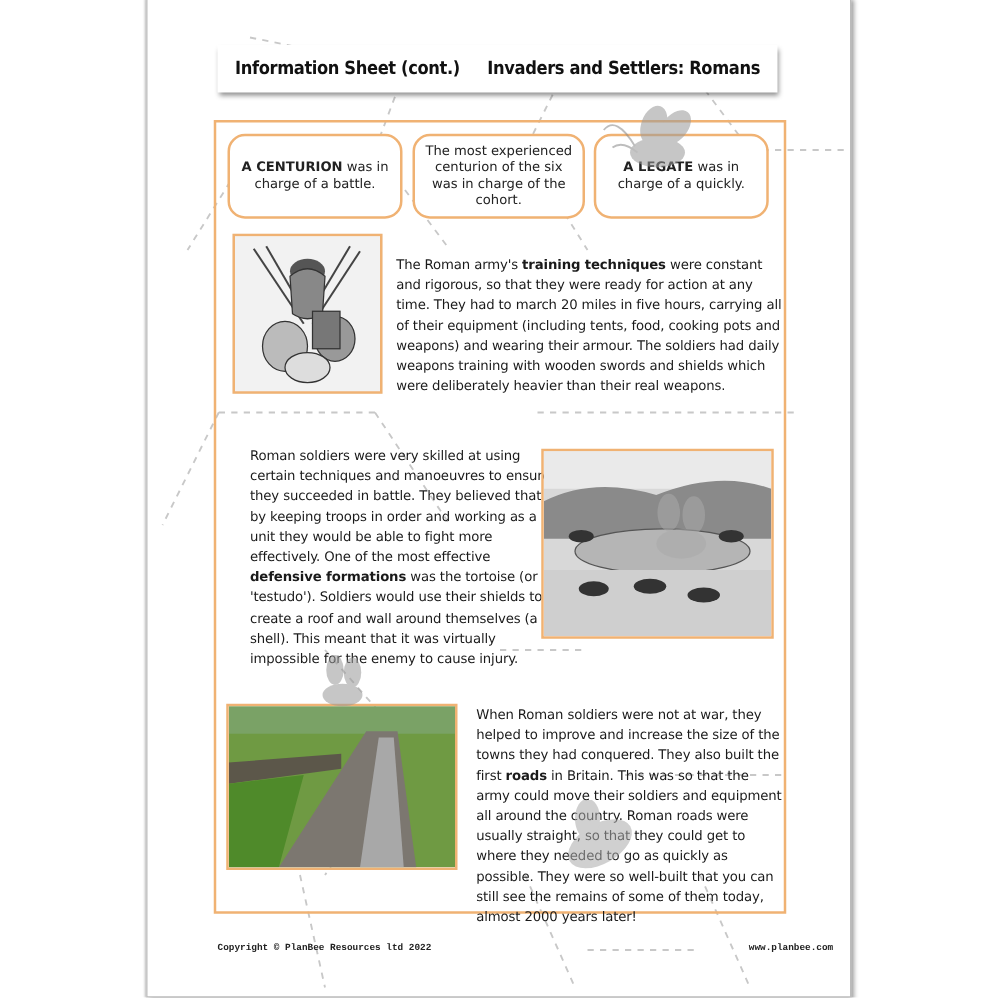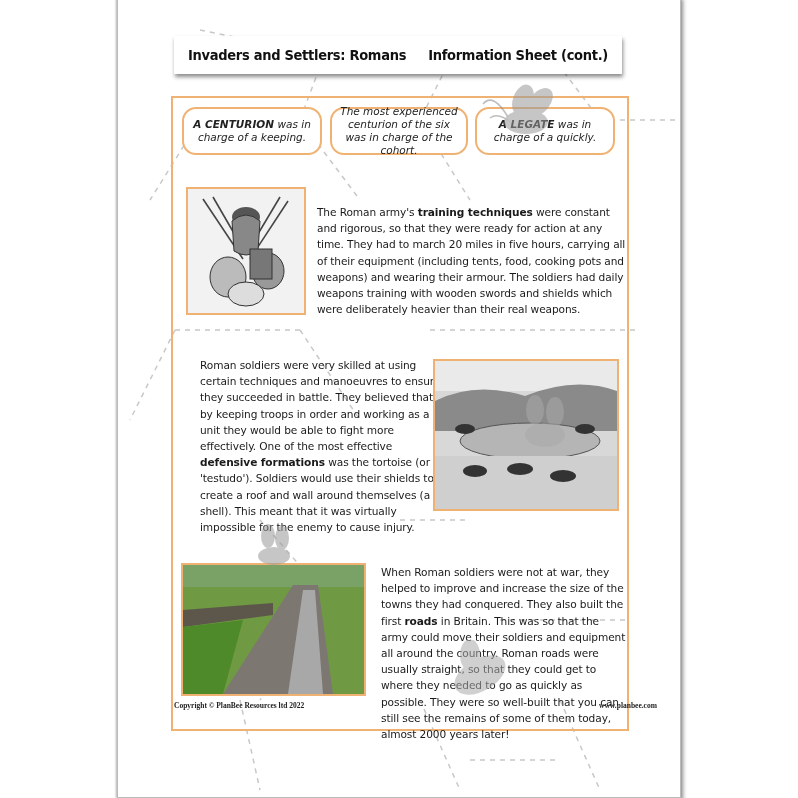--- a/index.html
+++ b/index.html
@@ -4,53 +4,53 @@
 <style>
   html,body{margin:0;padding:0;}
   body{width:798px;height:798px;background:#ffffff;position:relative;overflow:hidden;font-family:"DejaVu Sans",sans-serif;}
   .sheet{position:absolute;left:117px;top:-4px;width:562px;height:800px;background:#fff;
     border:1px solid #bbb;box-shadow:2px 3px 4px rgba(0,0,0,0.45), -1px 0 2px rgba(0,0,0,0.25);}
   .hex{position:absolute;left:0;top:0;width:798px;height:798px;pointer-events:none;}
   .title-bar{position:absolute;left:174px;top:36px;width:448px;height:38px;background:#fff;
     box-shadow:1px 3px 4px rgba(0,0,0,0.45);display:flex;align-items:center;justify-content:space-between;padding:0 14px;box-sizing:border-box;}
   .title-bar span{font-family:"DejaVu Sans Condensed","DejaVu Sans",sans-serif;font-weight:bold;font-size:14.5px;color:#111;letter-spacing:-0.3px;}
   .frame{position:absolute;left:171px;top:96px;width:458px;height:635px;border:2px solid #f0b273;box-sizing:border-box;}
-  .callout{position:absolute;top:107px;height:48px;border:2.5px solid #f0b273;border-radius:14px;box-sizing:border-box;
-    display:flex;align-items:center;justify-content:center;text-align:center;font-size:10.5px;line-height:13px;color:#222;background:#fff;padding:0 6px;font-style:italic;}
+  .callout{position:absolute;top:107px;height:68px;border:2.5px solid #f0b273;border-radius:14px;box-sizing:border-box;
+    display:flex;align-items:center;justify-content:center;text-align:center;font-size:10.5px;line-height:13px;color:#222;background:#fff;padding:0 6px;}
   .callout b{font-weight:bold;}
   .img{position:absolute;border:2px solid #f0b273;box-sizing:border-box;overflow:hidden;}
   .para{position:absolute;font-size:10.6px;line-height:16.2px;color:#1a1a1a;letter-spacing:-0.1px;}
   .para b{font-weight:bold;}
-  .footer{position:absolute;top:701px;font-family:Liberation Serif, serif;font-weight:bold;font-size:7.5px;color:#222;}
+  .footer{position:absolute;top:755px;font-family:Liberation Mono, monospace;font-weight:bold;font-size:7.5px;color:#222;}
   .bee{position:absolute;opacity:0.55;pointer-events:none;}
 </style>
 </head>
 <body>
 
 <div class="sheet"></div>
 
 <svg class="hex" viewBox="0 0 798 798">
   <g stroke="#c8c8c8" stroke-width="1.5" stroke-dasharray="5,5" fill="none">
     <path d="M200 30 L250 40 M330 40 L300 120 M300 120 L200 120 M300 120 L360 200 M200 120 L150 200"></path>
     <path d="M460 40 L540 40 M540 40 L600 120 M460 40 L420 120 M420 120 L470 200 M600 120 L680 120"></path>
     <path d="M175 330 L300 330 M300 330 L360 420 M175 330 L130 420 M430 330 L560 330 M560 330 L640 330"></path>
     <path d="M260 520 L330 600 M330 600 L260 700 M400 520 L470 520 M500 620 L630 620 M240 700 L260 790"></path>
     <path d="M420 700 L460 790 M560 700 L600 790 M470 760 L560 760"></path>
   </g>
 </svg>
 
 <div class="title-bar">
+  <span>Information Sheet (cont.)</span>
   <span>Invaders and Settlers: Romans</span>
-  <span>Information Sheet (cont.)</span>
 </div>
 
 <div class="frame"></div>
 
 <div class="callout" style="left:182px;width:140px;">
-  <div><b>A CENTURION</b><span> was in charge of a keeping.</span></div>
+  <div><b>A CENTURION</b><span> was in charge of a battle.</span></div>
 </div>
 <div class="callout" style="left:330px;width:138px;">
   <div><span>The most experienced centurion of the six was in charge of the cohort.</span></div>
 </div>
 <div class="callout" style="left:475px;width:140px;">
   <div><b>A LEGATE</b><span> was in charge of a quickly.</span></div>
 </div>
 
 <div class="img" style="left:186px;top:187px;width:120px;height:128px;background:#f4f4f4;">
   <svg width="116" height="124" viewBox="0 0 116 124">

